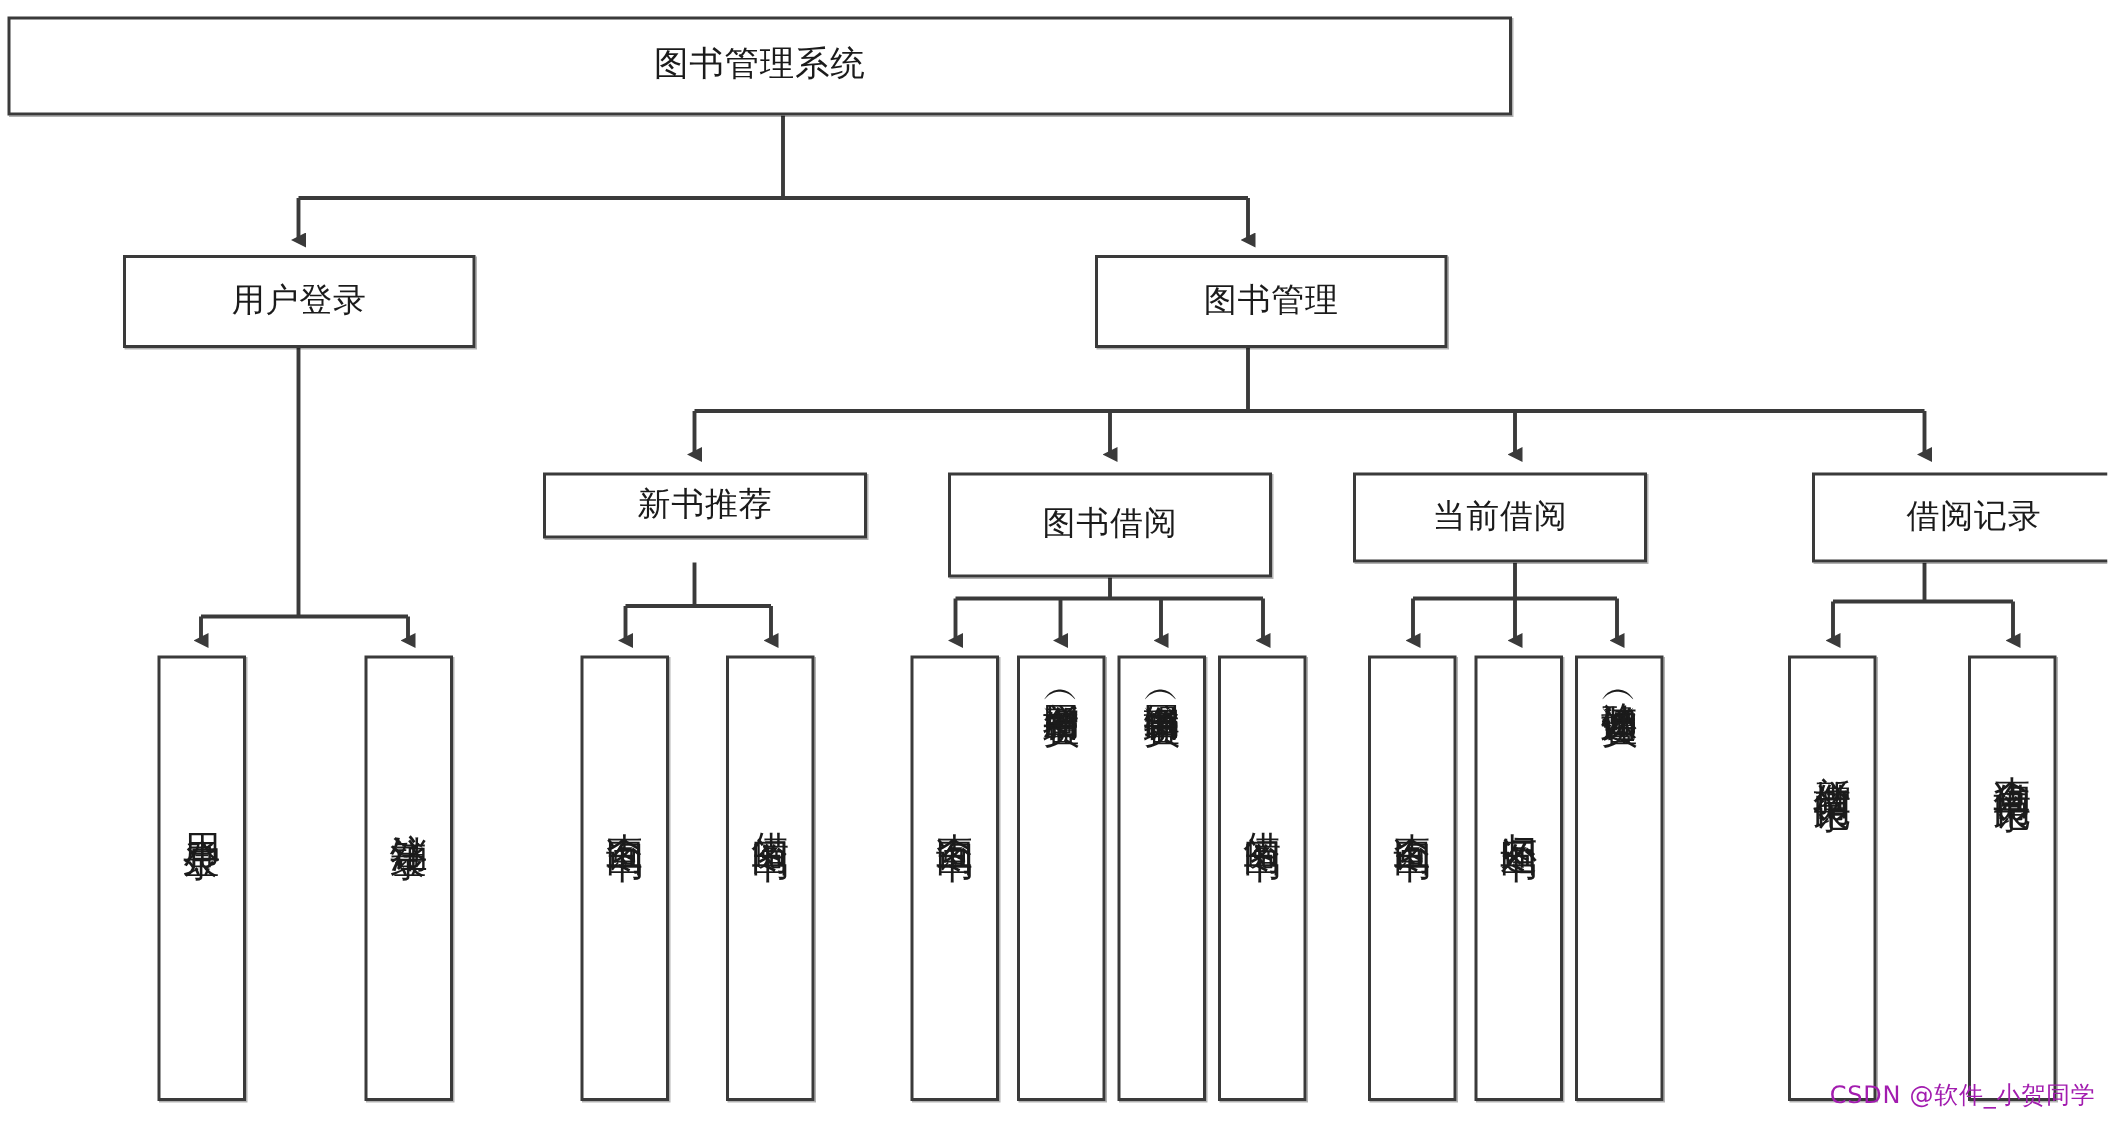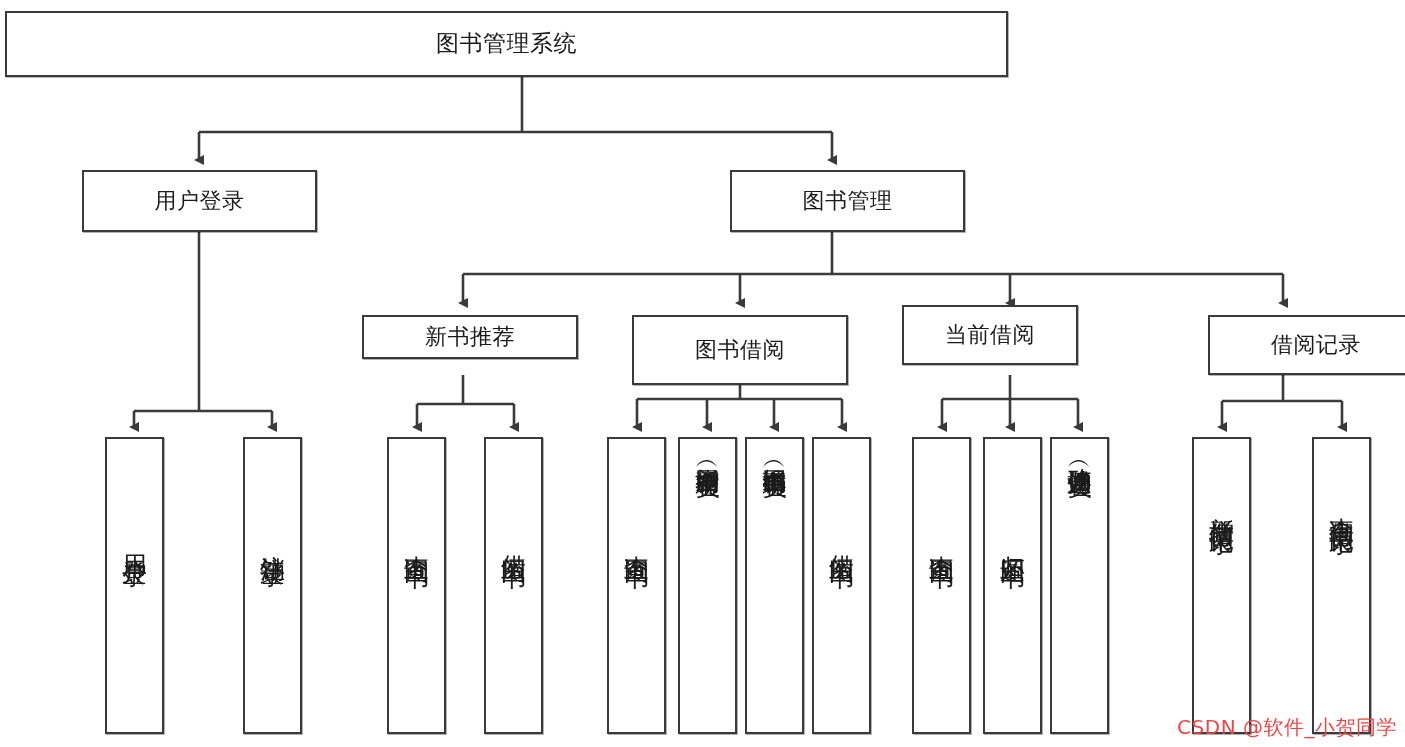--- a/index.html
+++ b/index.html
@@ -73,22 +73,22 @@
   .node.vert.mid3 .node-label {
     margin-top: 50px;
   }
   .node.vert.top-text .node-label {
     margin-top: 2px;
   }
   #watermark {
     position: absolute;
     right: 8px;
     bottom: 6px;
-    font-size: 20px;
-    color: #ef4444;
+    font-size: 16px;
+    color: #a21caf;
     letter-spacing: 0.5px;
     white-space: nowrap;
     user-select: none;
   }
 </style>
 </head>
 <body>
 
 <div id="diagram-root">
 
@@ -152,21 +152,21 @@
   <div class="node horiz" style="left:712px; top:170px; width:235px; height:62px;margin-left:18px;">
     <span class="node-label">图书管理</span>
   </div>
 
   <div class="node horiz" style="left:362px; top:315px; width:216px; height:44px;">
     <span class="node-label">新书推荐</span>
   </div>
   <div class="node horiz" style="left:632px; top:315px; width:216px; height:70px;">
     <span class="node-label">图书借阅</span>
   </div>
-  <div class="node horiz" style="left:902px; top:305px; width:176px; height:60px;">
+  <div class="node horiz" style="left:902px; top:315px; width:196px; height:60px;">
     <span class="node-label">当前借阅</span>
   </div>
   <div class="node horiz" style="left:1208px; top:315px; width:216px; height:60px;">
     <span class="node-label">借阅记录</span>
   </div>
 
   <div class="node vert mid2" style="left:105px; top:437px; width:59px; height:297px;">
     <span class="node-label">用户登录</span>
   </div>
   <div class="node vert mid2" style="left:243px; top:437px; width:59px; height:297px;">

